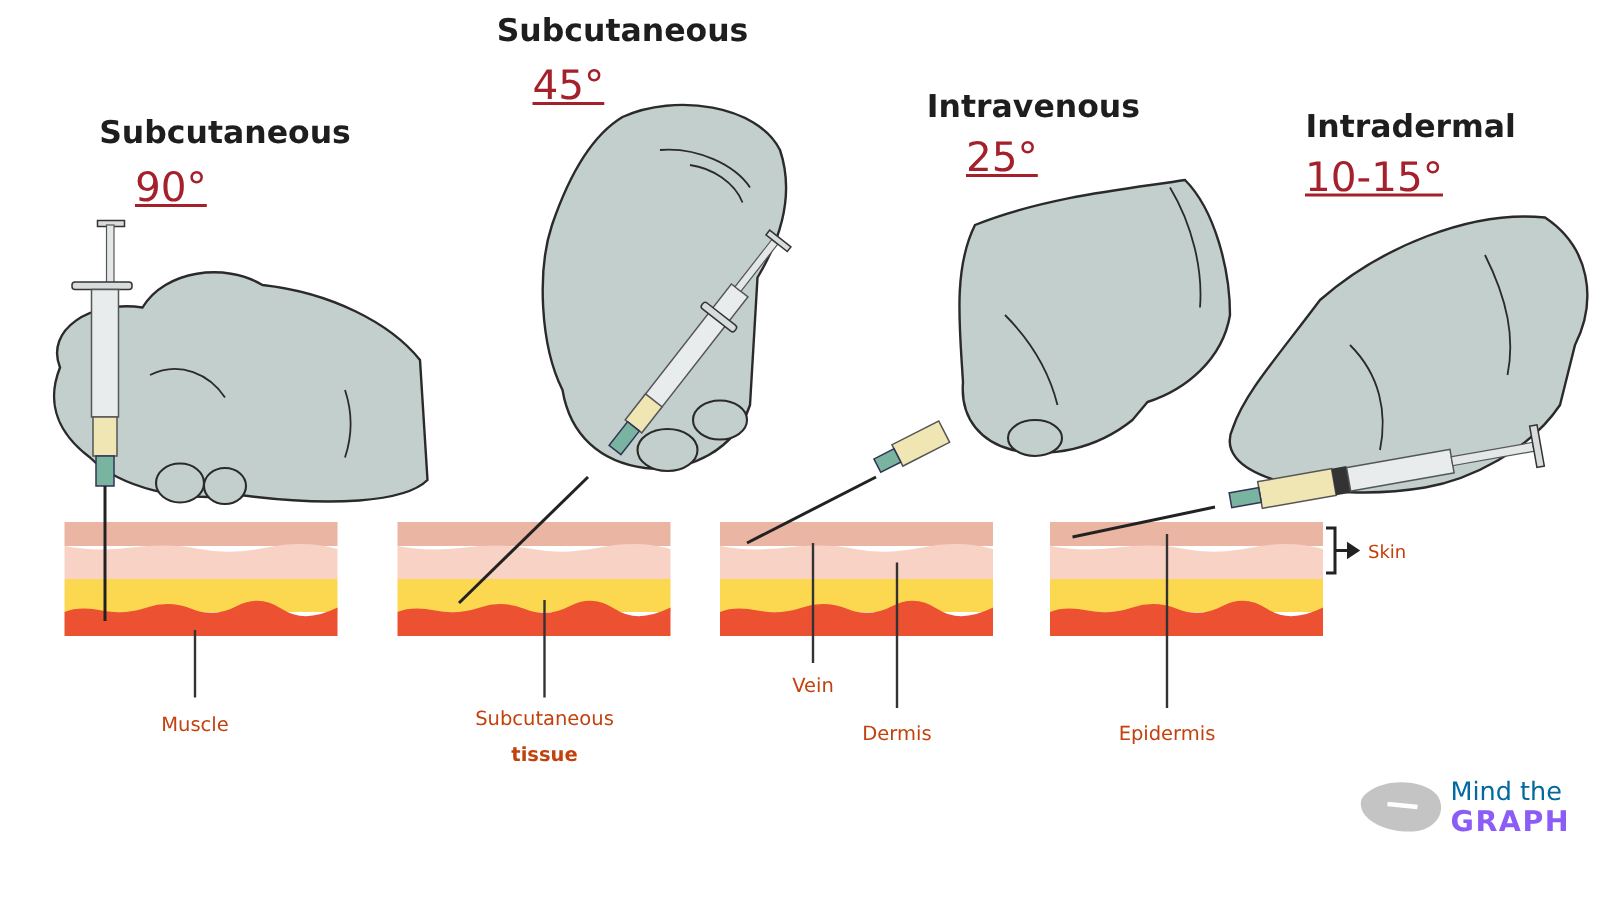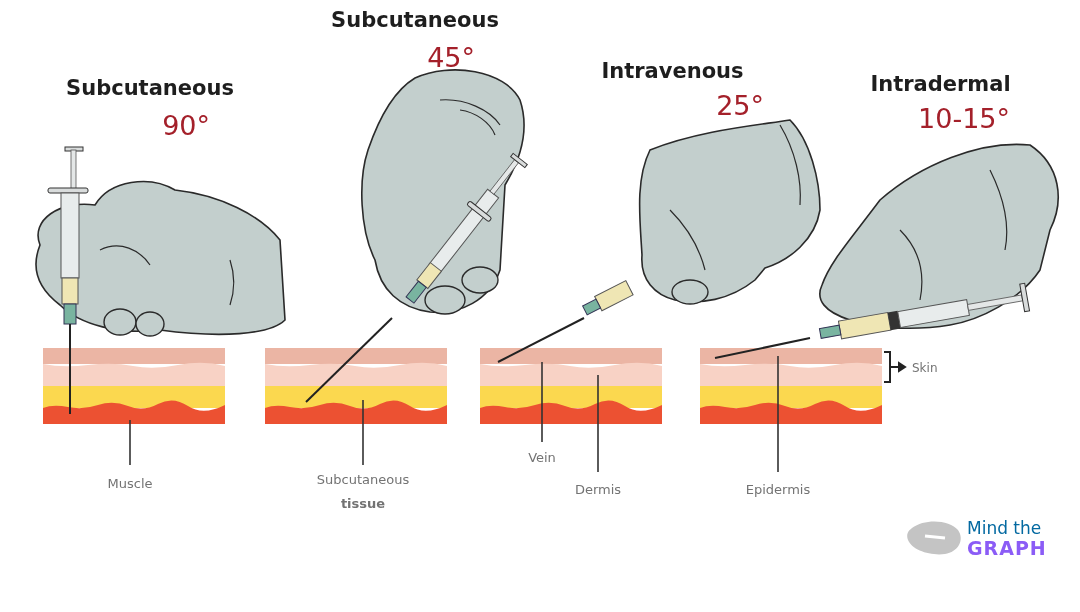--- a/index.html
+++ b/index.html
@@ -1,34 +1,34 @@
 <!DOCTYPE html>
 <html><head>
 <meta charset="utf-8">
 <style>
   html, body { margin:0; padding:0; background:#ffffff; }
   body { width:1080px; height:612px; position:relative; overflow:hidden; font-family:"DejaVu Sans", sans-serif; }
   .title { position:absolute; font-weight:bold; color:#1e1e1e; font-size:21px; text-align:center; white-space:nowrap; }
-  .angle { position:absolute; color:#a4202a; font-size:27px; text-align:right; white-space:nowrap; }
-  .label { position:absolute; color:#737373; font-size:13px; text-align:center; white-space:nowrap; line-height:20px; }
+  .angle { position:absolute; color:#a4202a; font-size:27px; text-align:left; white-space:nowrap;text-decoration:underline; }
+  .label { position:absolute; color:#c2410c; font-size:13px; text-align:center; white-space:nowrap; line-height:20px; }
   svg.art { position:absolute; left:0; top:0; }
   .logo { position:absolute; left:905px; top:518px; width:150px; height:50px; }
   .logo-t1 { position:absolute; left:62px; top:0px; color:#0369a1; font-size:17px; }
   .logo-t2 { position:absolute; left:62px; top:19px; color:#8b5cf6; font-size:19px; font-weight:bold; letter-spacing:1px; }
 </style>
 </head>
 <body>
 
 <div class="title" style="left:60px;top:76px;width:180px;">Subcutaneous</div>
 <div class="angle" style="left:90px;top:110px;width:120px;">90°</div>
 
 <div class="title" style="left:320px;top:8px;width:190px;">Subcutaneous</div>
 <div class="angle" style="left:355px;top:42px;width:120px;">45°</div>
 
-<div class="title" style="left:585px;top:59px;width:175px;">Intravenous</div>
+<div class="title" style="left:585px;top:59px;width:175px;text-align:right;">Intravenous</div>
 <div class="angle" style="left:644px;top:90px;width:120px;">25°</div>
 
 <div class="title" style="left:858px;top:72px;width:165px;">Intradermal</div>
 <div class="angle" style="left:870px;top:103px;width:140px;">10-15°</div>
 
 <svg class="art" width="1080" height="612" viewBox="0 0 1080 612">
   <defs>
     <g id="skin-block">
       <rect x="0" y="0" width="182" height="16" fill="#ebb5a4"></rect>
       <path d="M0 16 Q20 20 45 17 T90 18 T135 17 T182 18 L182 38 L0 38 Z" fill="#f8d2c5"></path>

